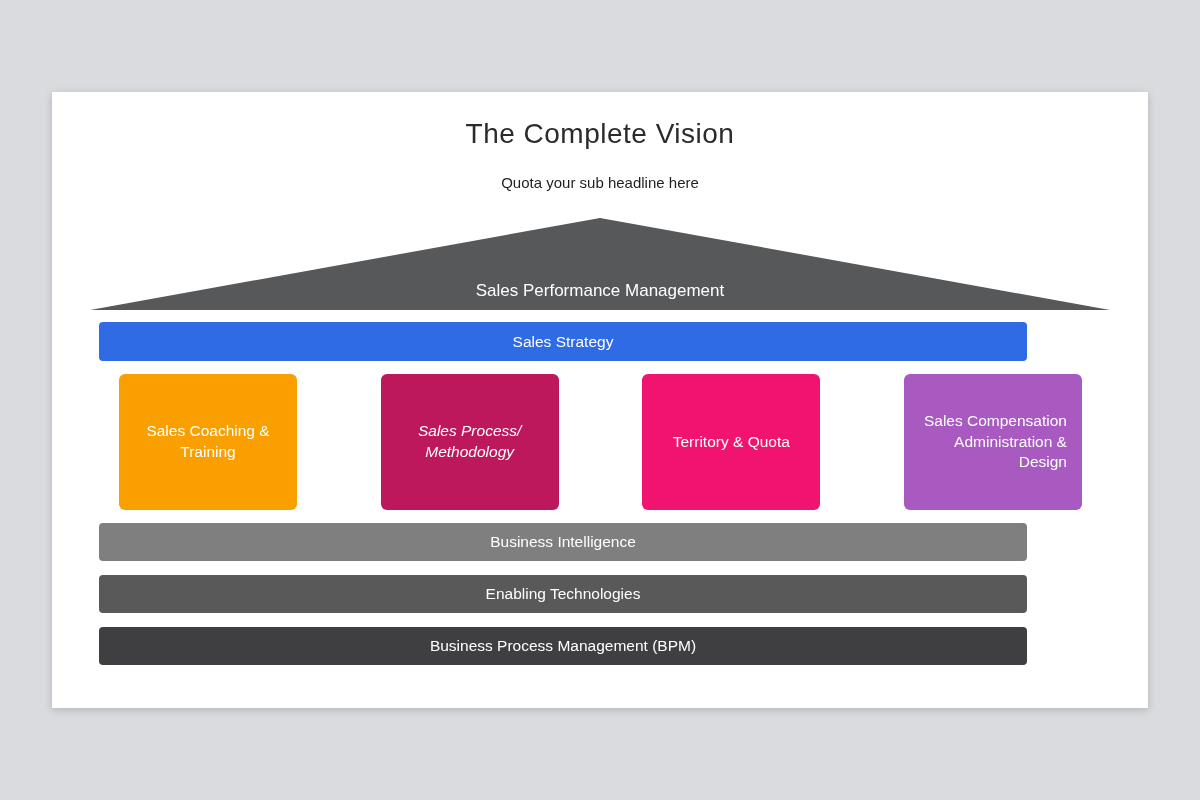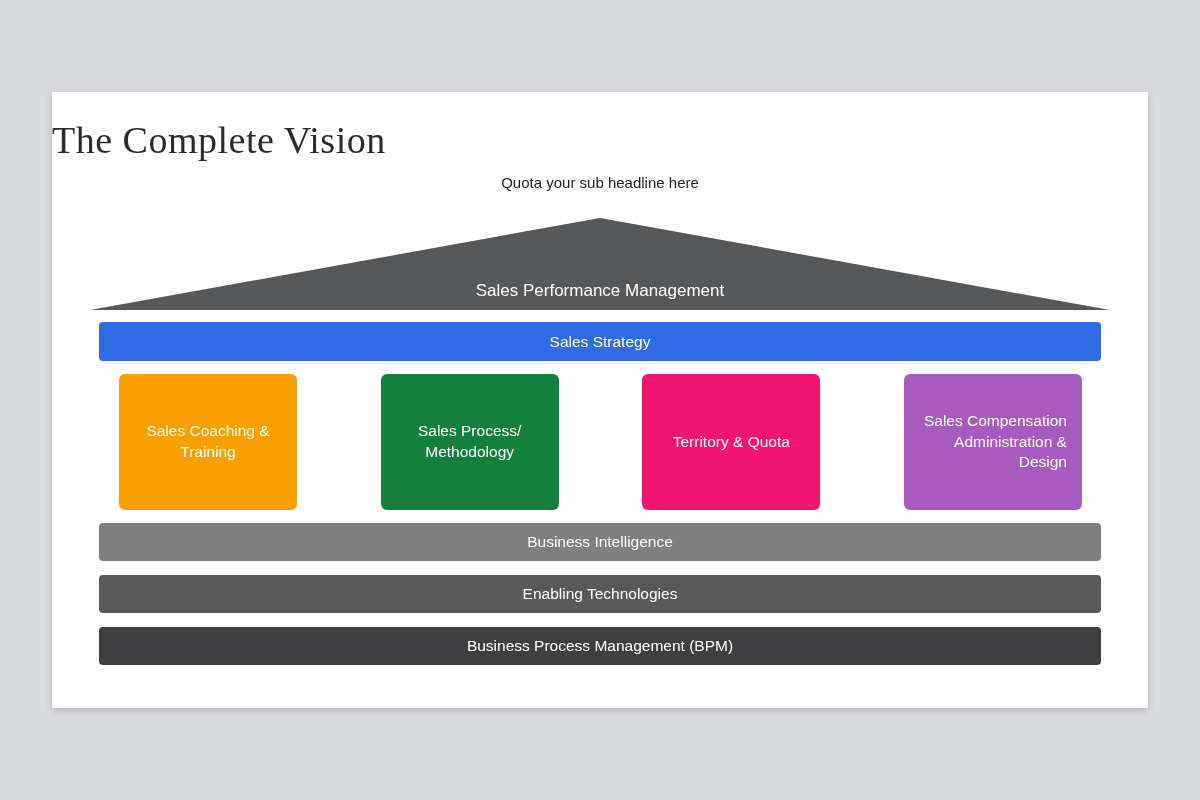--- a/index.html
+++ b/index.html
@@ -23,26 +23,26 @@
     width: 1096px;
     height: 616px;
     background: #ffffff;
     box-shadow: 0 2px 8px rgba(0,0,0,0.18);
   }
   .title {
     position: absolute;
     top: 26px;
     left: 0;
     right: 0;
-    font-size: 38px;
+    text-align: center;
+    font-size: 28px;
     font-weight: 400;
     color: #2b2b2b;
     letter-spacing: 0.5px;
     margin: 0;
-    font-family: Liberation Serif, serif;
   }
   .subtitle {
     position: absolute;
     top: 82px;
     left: 0;
     right: 0;
     text-align: center;
     font-size: 15px;
     font-weight: 400;
     color: #1f1f1f;
@@ -61,21 +61,21 @@
     left: 0;
     right: 0;
     bottom: 9px;
     text-align: center;
     color: #ffffff;
     font-size: 17px;
   }
   .bar {
     position: absolute;
     left: 47px;
-    width: 1002px;
+    width: 928px;
     height: 39px;
     border-radius: 4px;
     color: #ffffff;
     display: flex;
     align-items: center;
     justify-content: center;
     font-size: 15.5px;
   }
   .bar-strategy { top: 230px; }
   .bar-bi       { top: 431px; height: 38px; justify-content: center; }
@@ -119,21 +119,21 @@
     </div>
 
     <div class="bar bar-strategy" style="background-color: rgb(46, 107, 228);">
       <span>Sales Strategy</span>
     </div>
 
     <div class="pillars">
       <div class="pillar" style="background-color: rgb(249, 160, 0);">
         <span>Sales Coaching &amp; Training</span>
       </div>
-      <div class="pillar" style="background-color: #15803d;">
+      <div class="pillar" style="background-color: #be185d; font-style: italic;">
         <span>Sales Process/ Methodology</span>
       </div>
       <div class="pillar" style="background-color: rgb(240, 19, 111);">
         <span>Territory &amp; Quota</span>
       </div>
       <div class="pillar" style="background-color: rgb(169, 90, 193); text-align: right;">
         <span>Sales Compensation Administration &amp; Design</span>
       </div>
     </div>
 

